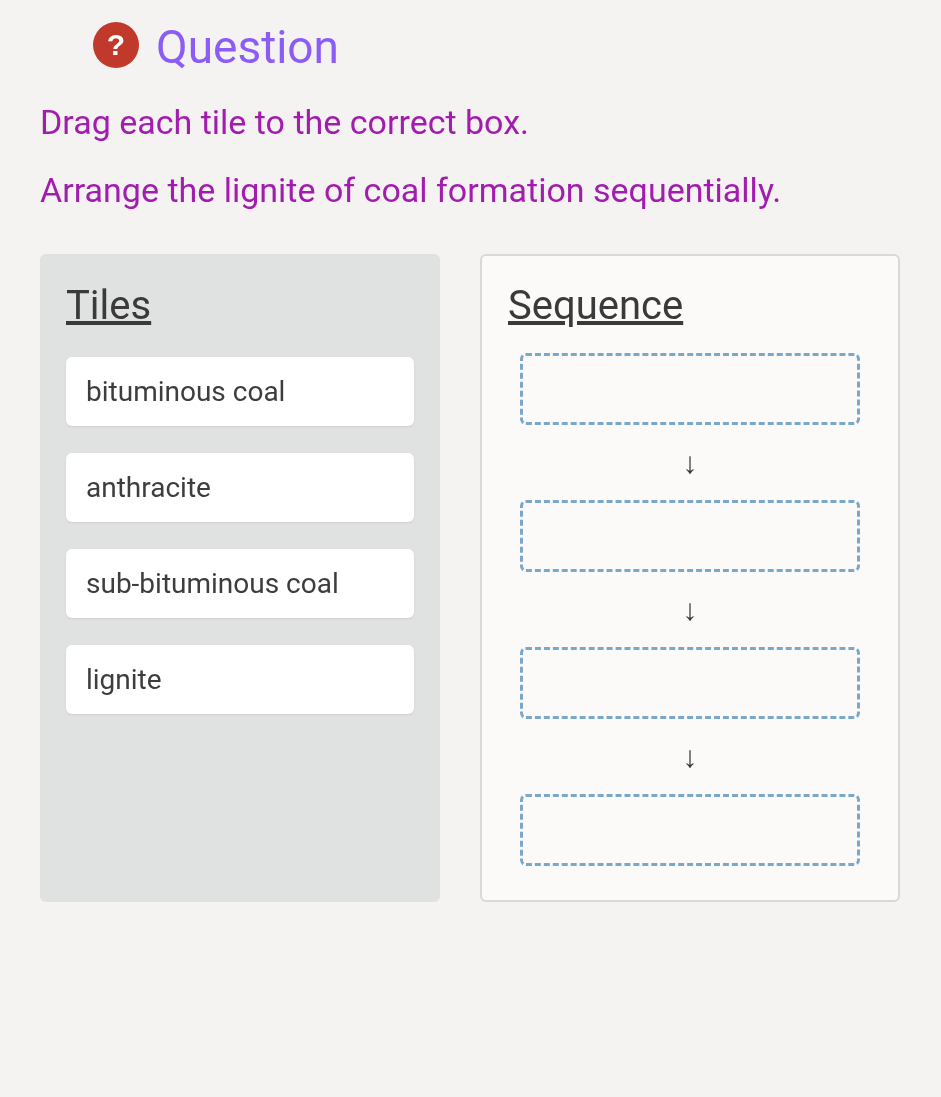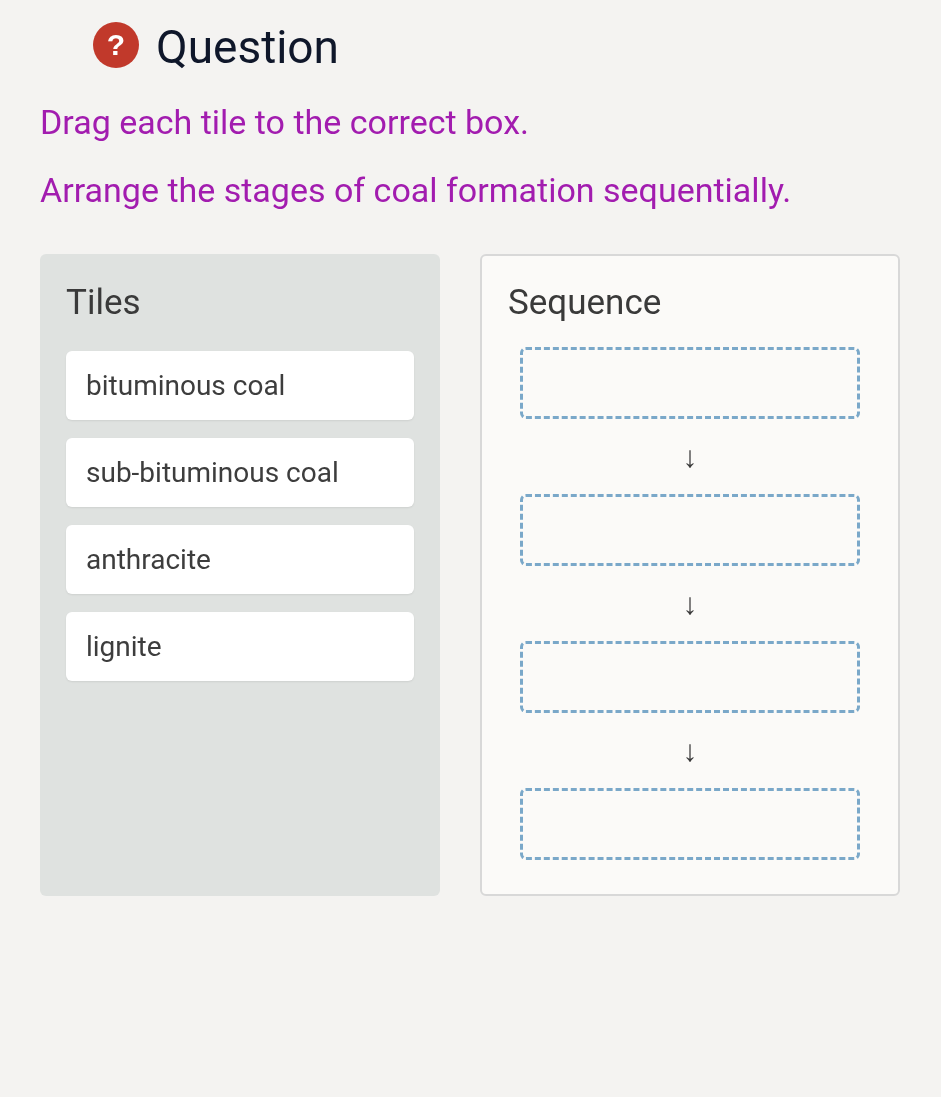--- a/index.html
+++ b/index.html
@@ -17,21 +17,21 @@
     gap: 14px;
     margin-left: 50px;
     margin-bottom: 26px;
   }
   .q-icon {
     width: 52px;
     height: 52px;
     flex-shrink: 0;
   }
   .q-title {
-    color: #0f172a;
+    color: #8b5cf6;
     font-size: 46px;
     font-weight: 400;
   }
   .instruction {
     font-size: 34px;
     color: #a21caf;
     margin-bottom: 22px;
     line-height: 1.35;
   }
   .panels {
@@ -39,32 +39,33 @@
     gap: 40px;
     margin-top: 40px;
   }
   .tiles-panel {
     background: #dfe2e0;
     border-radius: 6px;
     padding: 28px 26px 34px 26px;
     width: 400px;
   }
   .panel-title {
-    font-size: 35px;
+    font-size: 40px;
     color: #3a3a3a;
     font-weight: 400;
     margin-bottom: 28px;
+    text-decoration: underline;
   }
   .tile {
     background: #ffffff;
     border-radius: 6px;
     padding: 18px 20px;
     font-size: 28px;
     color: #3d3d3d;
-    margin-bottom: 18px;
+    margin-bottom: 27px;
     cursor: grab;
     box-shadow: 0 1px 2px rgba(0,0,0,0.08);
   }
   .tile:last-child { margin-bottom: 12px; }
   .sequence-panel {
     border: 2px solid #d8d8d8;
     border-radius: 6px;
     background: #fbfaf8;
     width: 420px;
     padding: 26px 26px 34px 26px;
@@ -96,29 +97,29 @@
 <div class="header">
   <svg class="q-icon" viewBox="0 0 52 52">
     <circle cx="26" cy="24" r="23" fill="#c1392b"></circle>
     <path d="M26 44 L20 38 L32 38 Z" fill="#c1392b"></path>
     <text x="26" y="34" text-anchor="middle" font-size="30" font-weight="bold" fill="#ffffff" font-family="Arial">?</text>
   </svg>
   <div class="q-title">Question</div>
 </div>
 
 <div class="instruction">Drag each tile to the correct box.</div>
-<div class="instruction">Arrange the stages of coal formation sequentially.</div>
+<div class="instruction">Arrange the lignite of coal formation sequentially.</div>
 
 <div class="panels">
 
   <div class="tiles-panel">
     <div class="panel-title">Tiles</div>
     <div class="tile">bituminous coal</div>
+    <div class="tile">anthracite</div>
     <div class="tile">sub-bituminous coal</div>
-    <div class="tile">anthracite</div>
     <div class="tile">lignite</div>
   </div>
 
   <div class="sequence-panel">
     <div class="panel-title">Sequence</div>
 
     <div class="drop-slot"></div>
     <div class="arrow">↓</div>
     <div class="drop-slot"></div>
     <div class="arrow">↓</div>

